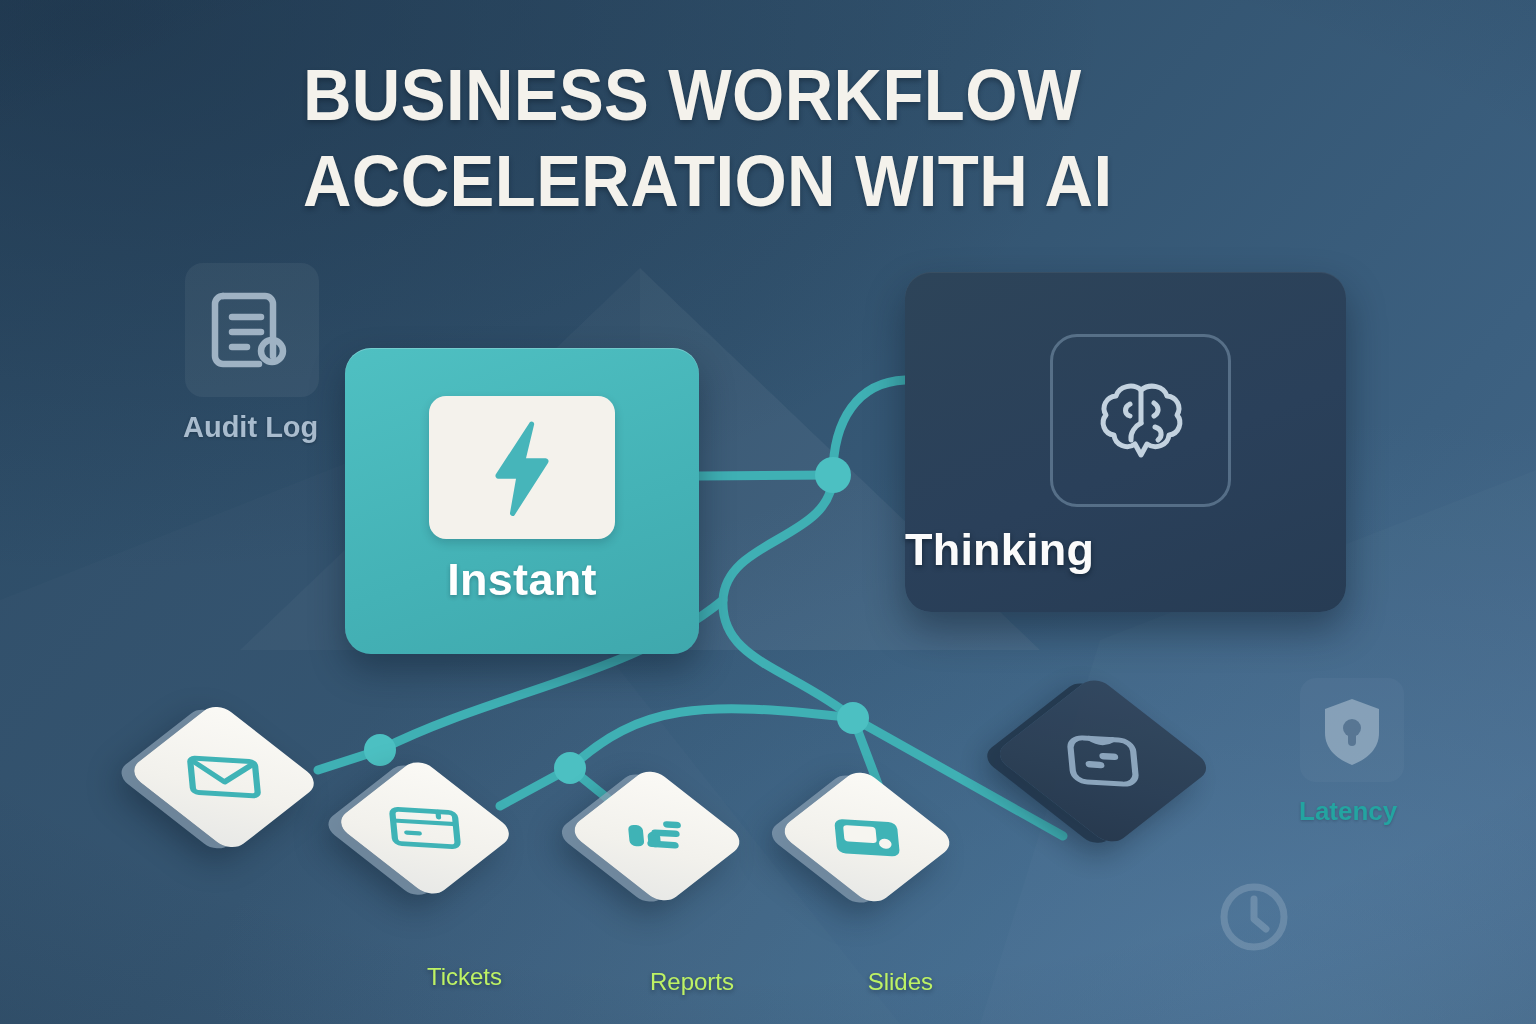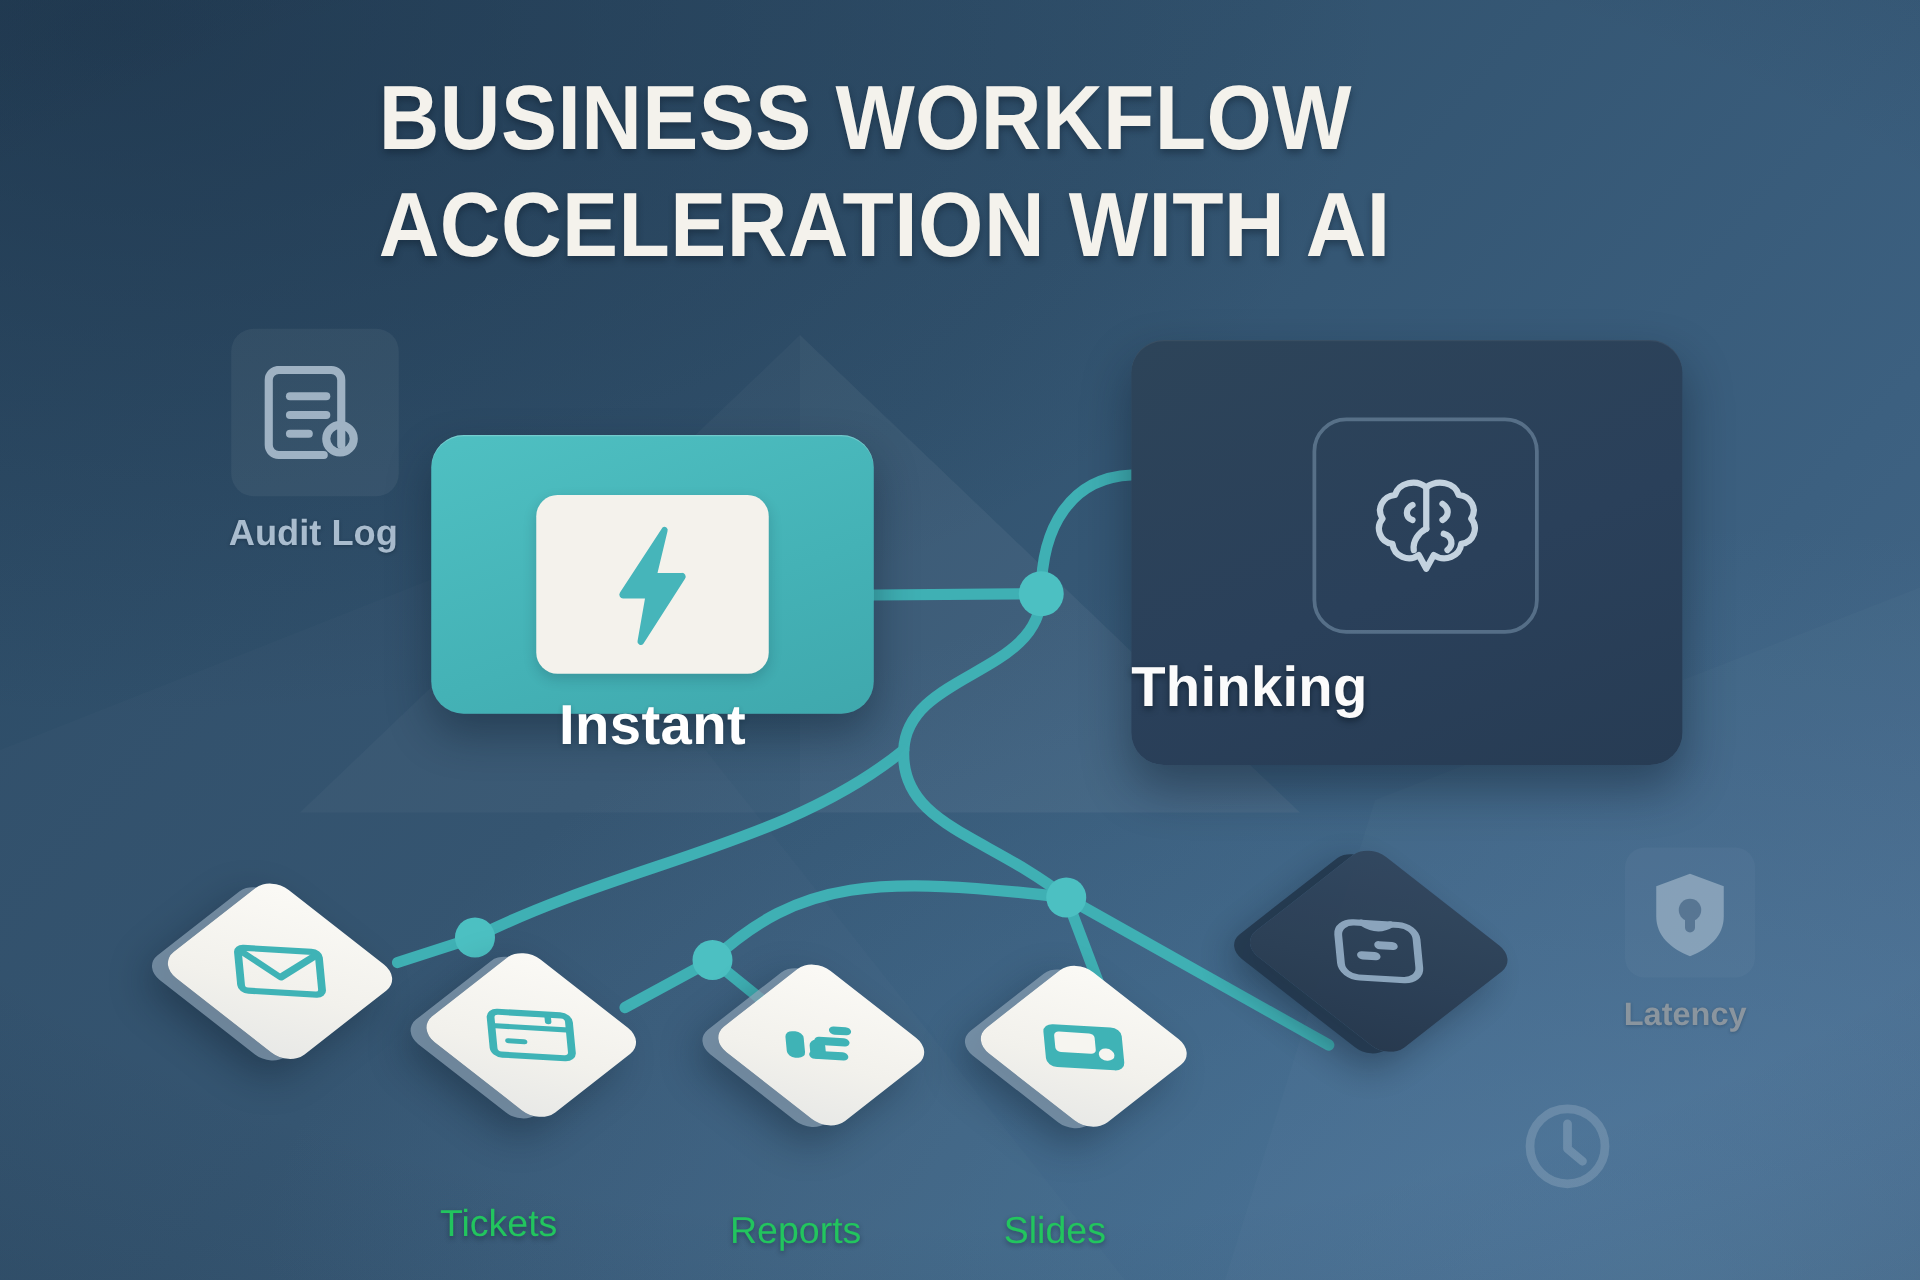--- a/index.html
+++ b/index.html
@@ -58,28 +58,28 @@
     font-size:29px;
     font-weight:700;
     white-space:nowrap;
     text-shadow:0 1px 3px rgba(10,22,36,.35);
   }
   #ghost-audit{left:185px;top:263px;}
   #ghost-audit .tile{width:134px;height:134px;}
   #ghost-audit .cap{left:-2px;top:148px;}
   #ghost-latency{left:1300px;top:678px;opacity:.72;}
   #ghost-latency .tile{width:104px;height:104px;border-radius:16px;background:rgba(255,255,255,.045);}
-  #ghost-latency .cap{left:-1px;top:118px;font-size:26px;color:#a3a3a3;}
+  #ghost-latency .cap{left:-1px;top:118px;font-size:26px;color:#14b8a6;}
   #ghost-clock{left:1209px;top:872px;opacity:.5;}
 
   
   .card{position:absolute;border-radius:26px;}
 
   #card-instant{
-    left:345px;top:348px;width:354px;height:223px;
+    left:345px;top:348px;width:354px;height:306px;
     background:linear-gradient(160deg,#4fc0c2 0%,#44b2b6 60%,#3fa8ad 100%);
     box-shadow:0 16px 34px rgba(11,27,42,.40), inset 0 1px 0 rgba(255,255,255,.22);
   }
   #card-instant .inner-tile{
     position:absolute;left:84px;top:48px;width:186px;height:143px;
     background:#f4f2ec;border-radius:17px;
     box-shadow:0 4px 10px rgba(10,28,44,.18);
     display:flex;align-items:center;justify-content:center;
   }
   #card-instant .card-label{
@@ -116,22 +116,22 @@
     background:linear-gradient(150deg,#fbfaf6 0%,#f2f1ec 60%,#e7e8e6 100%);
     box-shadow:-7px 12px 0 -1px rgba(140,162,182,.70), 0 24px 34px rgba(10,24,38,.38);
   }
   .diamond.dark .face{
     background:linear-gradient(150deg,#32475e 0%,#2b3e54 60%,#26374b 100%);
     box-shadow:-7px 12px 0 -1px rgba(32,50,70,.85), 0 22px 32px rgba(9,20,33,.40);
   }
   .diamond .glyph{transform:rotate(-45deg);}
   .diamond .cap{
     position:absolute;
-    color:#22c55e;font-size:30px;font-weight:400;white-space:nowrap;
-    text-align:left;
+    color:#bef264;font-size:24px;font-weight:400;white-space:nowrap;
+    text-align:right;
     text-shadow:0 2px 4px rgba(10,22,36,.40);
   }
 
   #dia-email{left:158px;top:711px;}
   #dia-email .face{width:132px;height:132px;}
   #dia-tickets{left:363px;top:766px;}
   #dia-tickets .face{width:124px;height:124px;}
   #dia-tickets .cap{left:-11px;top:197px;width:150px;}
   #dia-reports{left:596px;top:775px;}
   #dia-reports .face{width:122px;height:122px;}

